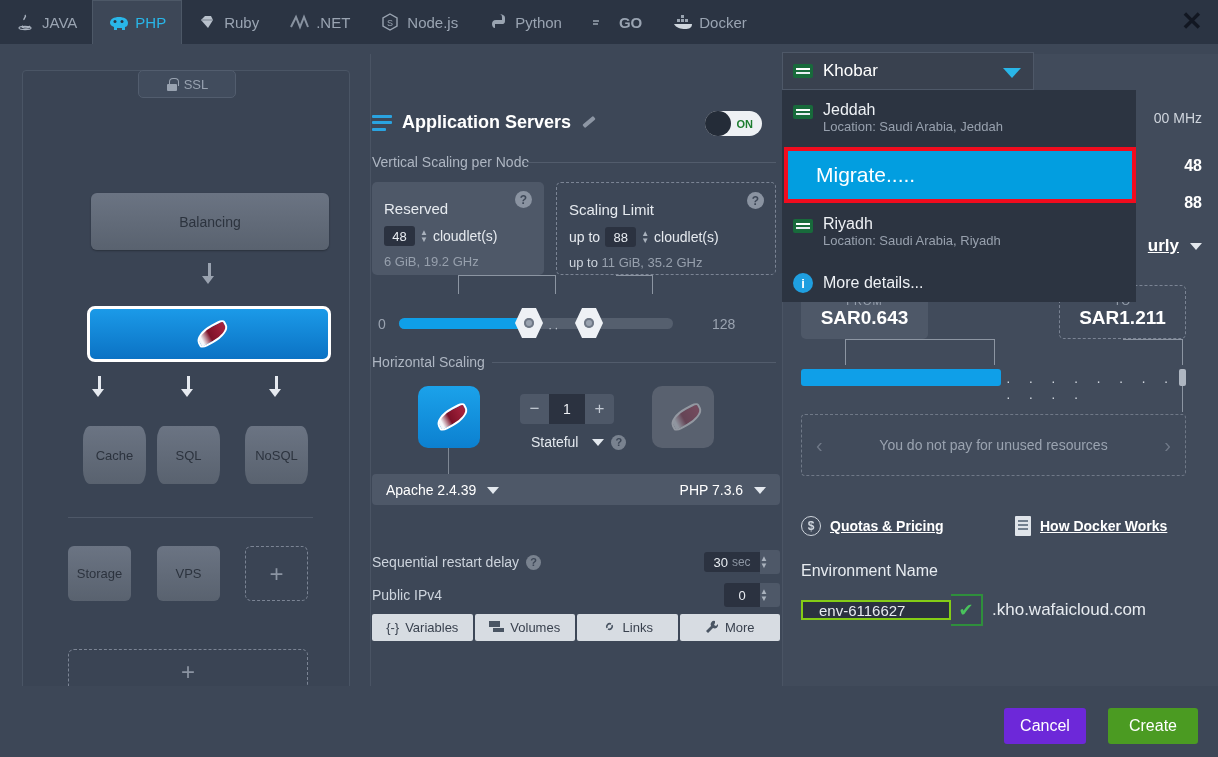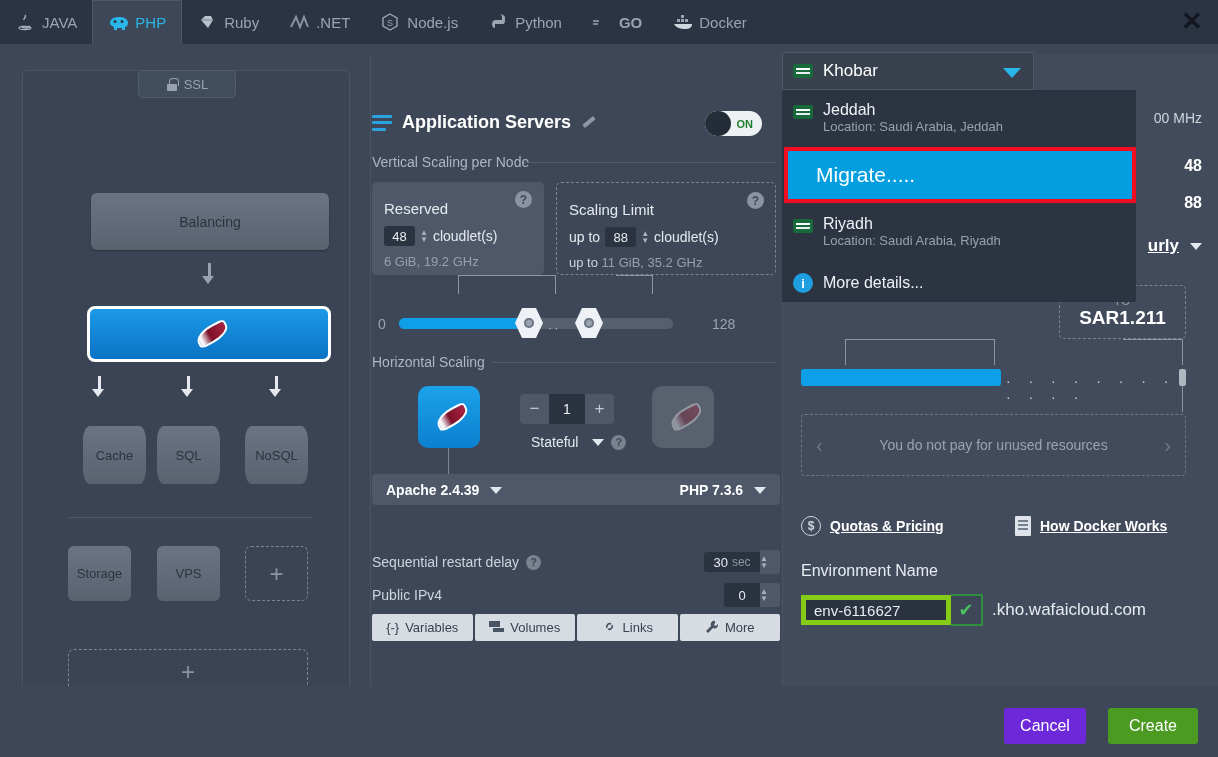--- a/index.html
+++ b/index.html
@@ -189,21 +189,21 @@
   }
   .stepper .b { width:29px; display:flex;align-items:center;justify-content:center;
     color:#c2c9d3;font-size:17px; cursor:pointer;}
   .stepper .v { width:36px; background:#2b3240; display:flex;align-items:center;
     justify-content:center;color:#eef1f5;font-size:14px;}
 
   .combobar {
     position:absolute; left:0; top:420px; width:408px; height:31px;
     background:#4e5868; border-radius:4px;
     display:flex;align-items:center;justify-content:space-between;padding:0 14px;
-    font-size:14px;font-weight:bold;color:#fff;
+    font-size:14px;font-weight:normal;color:#fff;
   }
   .caret { display:inline-block;width:0;height:0;margin-left:7px;
     border-left:6px solid transparent;border-right:6px solid transparent;
     border-top:7px solid #e3e8ee; vertical-align:middle;}
 
   .rowline { position:absolute; left:0; width:408px; height:26px; display:flex;
     align-items:center; justify-content:space-between; font-size:14px; color:#cdd4dd; }
 
   .btnrow { position:absolute; left:0; top:560px; width:408px; display:flex; gap:2px; }
   .flatbtn {
@@ -239,22 +239,22 @@
   .link span.u { text-decoration:underline; }
   .circ-ic { width:20px;height:20px;border-radius:50%;border:1.5px solid #cfd5dd;
     display:flex;align-items:center;justify-content:center;font-size:12px;color:#cfd5dd;}
   .doc-ic { width:16px;height:20px;background:#dfe4ea;border-radius:1px;position:relative;}
   .doc-ic::after{content:"";position:absolute;left:3px;top:4px;width:10px;height:2px;
     background:#72808f;box-shadow:0 4px 0 #72808f,0 8px 0 #72808f;}
 
   .envlabel { position:absolute; left:18px; top:508px; font-size:16px; color:#e7ebf0; }
   .envwrap { position:absolute; left:18px; top:540px; display:flex;align-items:center; }
   .envinput {
-    width:150px;height:30px;background:#2b3240;border:5px solid #84cc16;
-    color:#e8ecf1;font-size:15px;padding:0 8px;outline:none;
+    width:150px;height:20px;background:#2b3240;border:2px solid #84cc16;
+    color:#e8ecf1;font-size:15px;padding:0 16px;outline:none;
     font-family:"Liberation Sans",sans-serif;
   }
   .envcheck { width:32px;height:32px;background:#3d4757;border:2px solid #2f8f3c;border-left:none;
     display:flex;align-items:center;justify-content:center;color:#49c45c;font-size:18px;}
   .envdomain { margin-left:9px; font-size:17px; color:#e7ebf0; }
 
   
   .footer { position:absolute; left:0; top:686px; width:1218px; height:71px; background:#3d4757; }
   .fbtn {
     position:absolute; top:22px; height:36px; border-radius:3px;
@@ -570,20 +570,24 @@
 
   <div class="panel-right">
     <div class="r-row" style="right:16px;top:56px;color:#cfd5dd">00 MHz</div>
     <div class="r-row r-strong" style="right:16px;top:103px;font-size:16px">48</div>
     <div class="r-row r-strong" style="right:16px;top:140px;font-size:16px">88</div>
     <div class="r-row" style="right:16px;top:182px;display:flex;align-items:center;gap:4px">
       <span style="text-decoration:underline;font-weight:bold;color:#fff;font-size:17px">urly</span>
       <span class="caret"></span>
     </div>
 
+    <div class="pr-card" style="left:18px;top:231px;width:127px;height:54px;background:#4e5868">
+      <span class="lab">FROM</span>
+      <span class="val">SAR0.643</span>
+    </div>
     <div class="pr-card" style="left:276px;top:231px;width:127px;height:54px;border:1.5px dashed #7b8494">
       <span class="lab">TO</span>
       <span class="val">SAR1.211</span>
     </div>
     <div class="conn" style="left:62px;top:285px;width:150px;height:26px"></div>
     <div class="conn" style="left:340px;top:285px;width:60px;height:26px;border-left:none"></div>
 
     <div class="pr-track">
       <div class="pr-fill"></div>
       <div class="pr-dots">· · · · · · · · · · · ·</div>

